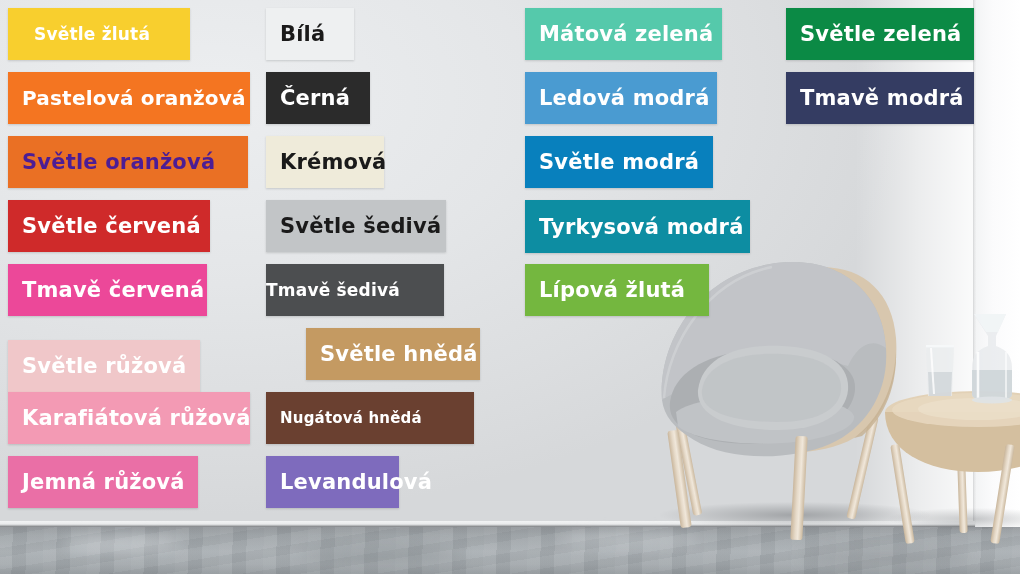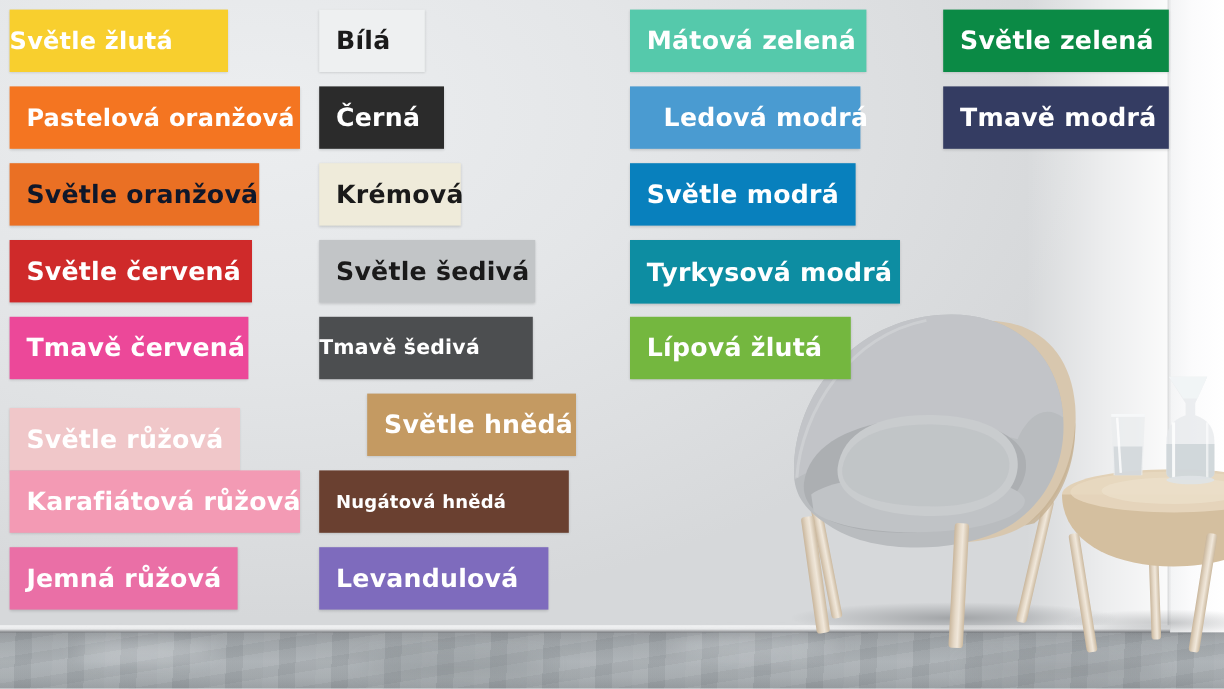--- a/index.html
+++ b/index.html
@@ -137,27 +137,27 @@
       <path d="M56,4 L88,4 L78,26 L78,36 C90,40 94,48 94,58 L94,84 C94,88 90,90 74,90 C58,90 54,88 54,84 L54,58 C54,48 58,40 70,36 L70,26 Z" fill="#e7eaec" opacity=".8"></path>
       <path d="M54,60 L94,60 L94,84 C94,88 90,90 74,90 C58,90 54,88 54,84 Z" fill="#ccd3d7" opacity=".85"></path>
       <path d="M56,4 L88,4 L80,22 L68,22 Z" fill="#f2f5f6" opacity=".9"></path>
       <path d="M60,42 L60,88" stroke="#ffffff" stroke-width="2.5" opacity=".85"></path>
       <path d="M88,42 L88,88" stroke="#ffffff" stroke-width="2" opacity=".6"></path>
       <ellipse cx="74" cy="90" rx="20" ry="3.5" fill="#dfe3e5" opacity=".9"></ellipse>
     </svg>
   </div>
 
   <div id="stickers">
-      <div class="sticker" style="left: 8px; top: 8px; width: 182px; height: 52px; background: rgb(248, 207, 46); color: rgb(255, 255, 255); font-size: 20px; padding-left: 0;">
+      <div class="sticker" style="left: 8px; top: 8px; width: 182px; height: 52px; background: rgb(248, 207, 46); color: rgb(255, 255, 255); font-size: 17px; padding-left: 26px;">
         <span>Světle žlutá</span>
       </div>
       <div class="sticker" style="left: 8px; top: 72px; width: 242px; height: 52px; background: rgb(244, 117, 33); color: rgb(255, 255, 255); font-size: 20px; padding-left: 14px;">
         <span>Pastelová oranžová</span>
       </div>
-      <div class="sticker" style="left: 8px; top: 136px; width: 208px; height: 52px; background: rgb(234, 112, 36); color: #0f172a; font-size: 21px; padding-left: 14px;">
+      <div class="sticker" style="left: 8px; top: 136px; width: 240px; height: 52px; background: rgb(234, 112, 36); color: #4c1d95; font-size: 21px; padding-left: 14px;">
         <span>Světle oranžová</span>
       </div>
       <div class="sticker" style="left: 8px; top: 200px; width: 202px; height: 52px; background: rgb(207, 42, 42); color: rgb(255, 255, 255); font-size: 21px; padding-left: 14px;">
         <span>Světle červená</span>
       </div>
       <div class="sticker" style="left: 8px; top: 264px; width: 199px; height: 52px; background: #ec4899; color: rgb(255, 255, 255); font-size: 21px; padding-left: 14px;">
         <span>Tmavě červená</span>
       </div>
       <div class="sticker" style="left: 8px; top: 328px; width: 192px; height: 52px; background: rgb(240, 199, 201); color: rgb(255, 255, 255); font-size: 21px; padding-left: 14px; margin-top: 12px;">
         <span>Světle růžová</span>
@@ -182,27 +182,27 @@
       </div>
       <div class="sticker" style="left: 266px; top: 264px; width: 178px; height: 52px; background: rgb(76, 78, 80); color: rgb(255, 255, 255); font-size: 17px; ">
         <span>Tmavě šedivá</span>
       </div>
       <div class="sticker" style="left: 266px; top: 328px; width: 174px; height: 52px; background: rgb(196, 154, 98); color: rgb(255, 255, 255); font-size: 21px; padding-left: 14px; margin-left: 40px;">
         <span>Světle hnědá</span>
       </div>
       <div class="sticker" style="left: 266px; top: 392px; width: 208px; height: 52px; background: rgb(106, 64, 48); color: rgb(255, 255, 255); font-size: 15px; padding-left: 14px;">
         <span>Nugátová hnědá</span>
       </div>
-      <div class="sticker" style="left: 266px; top: 456px; width: 191px; height: 52px; background: rgb(126, 107, 189); color: rgb(255, 255, 255); font-size: 21px; padding-left: 14px;">
+      <div class="sticker" style="left: 266px; top: 456px; width: 133px; height: 52px; background: rgb(126, 107, 189); color: rgb(255, 255, 255); font-size: 21px; padding-left: 14px;">
         <span>Levandulová</span>
       </div>
       <div class="sticker" style="left: 525px; top: 8px; width: 197px; height: 52px; background: rgb(85, 201, 171); color: rgb(255, 255, 255); font-size: 21px; padding-left: 14px;">
         <span>Mátová zelená</span>
       </div>
-      <div class="sticker" style="left: 525px; top: 72px; width: 192px; height: 52px; background: rgb(74, 155, 209); color: rgb(255, 255, 255); font-size: 21px; padding-left: 28px;">
+      <div class="sticker" style="left: 525px; top: 72px; width: 192px; height: 52px; background: rgb(74, 155, 209); color: rgb(255, 255, 255); font-size: 21px; padding-left: 14px;">
         <span>Ledová modrá</span>
       </div>
       <div class="sticker" style="left: 525px; top: 136px; width: 188px; height: 52px; background: rgb(8, 128, 189); color: rgb(255, 255, 255); font-size: 21px; padding-left: 14px;">
         <span>Světle modrá</span>
       </div>
       <div class="sticker" style="left: 525px; top: 200px; width: 225px; height: 53px; background: rgb(13, 141, 162); color: rgb(255, 255, 255); font-size: 21px; padding-left: 14px;">
         <span>Tyrkysová modrá</span>
       </div>
       <div class="sticker" style="left: 525px; top: 264px; width: 184px; height: 52px; background: rgb(116, 183, 63); color: rgb(255, 255, 255); font-size: 21px; padding-left: 14px;">
         <span>Lípová žlutá</span>

